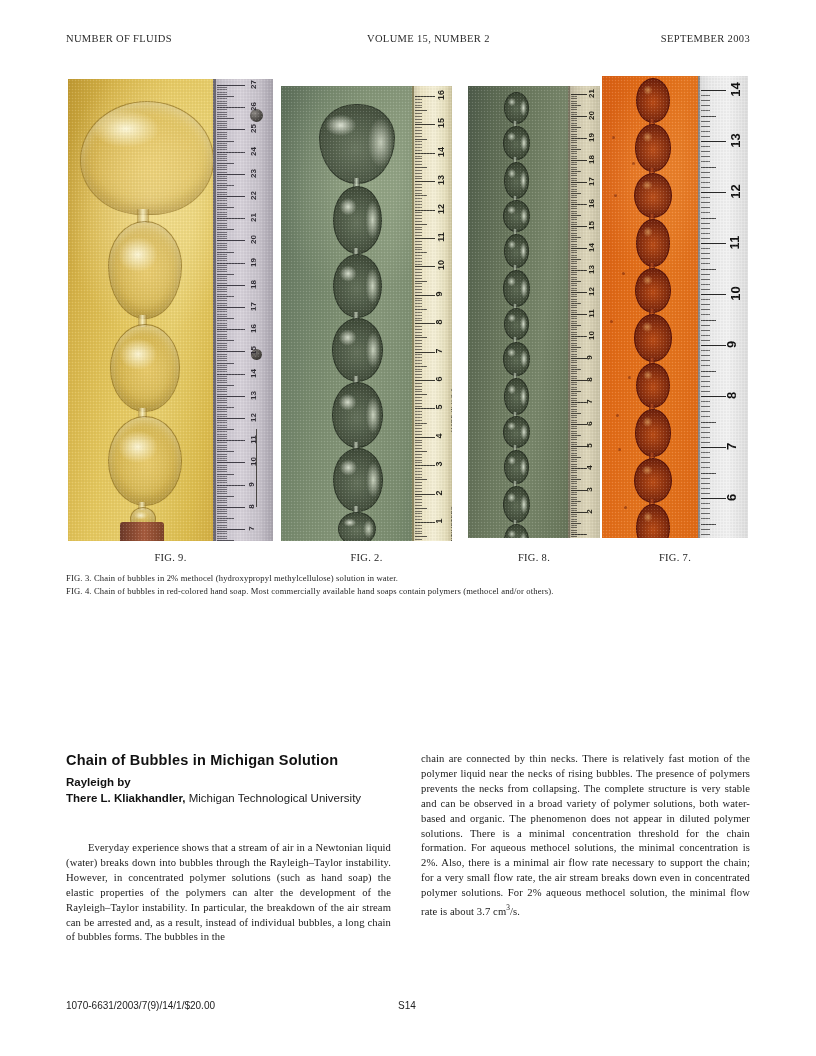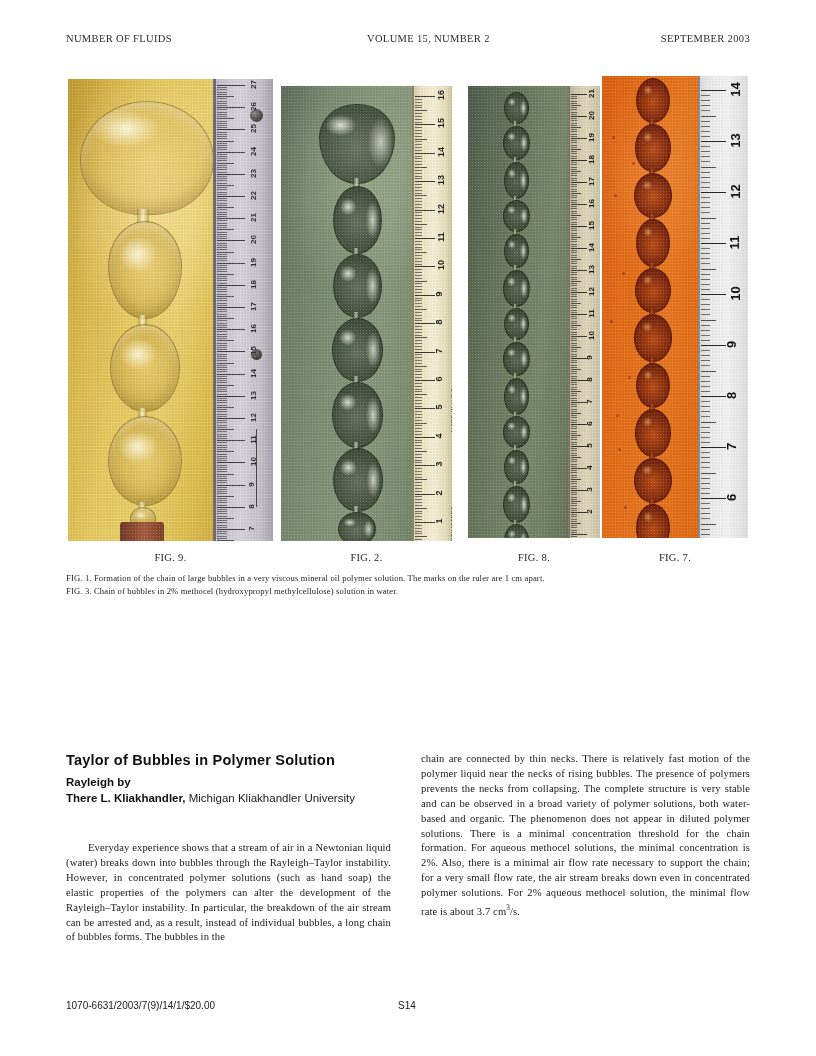--- a/index.html
+++ b/index.html
@@ -1258,29 +1258,29 @@
       </div>
     </div>
 
     <div class="figlabel" style="left:68px;  width:205px;">FIG. 9.</div>
     <div class="figlabel" style="left:281px; width:171px;">FIG. 2.</div>
     <div class="figlabel" style="left:468px; width:132px;">FIG. 8.</div>
     <div class="figlabel" style="left:602px; width:146px;">FIG. 7.</div>
   </div>
 
   <div class="captions">
-    <div>FIG. 1. Formation of the chain of large bubbles in a very viscous mineral oil polymer solution. The marks on the ruler are 1 cm apart.</div>
     <div>FIG. 3. Chain of bubbles in 2% methocel (hydroxypropyl methylcellulose) solution in water.</div>
+    <div>FIG. 4. Chain of bubbles in red-colored hand soap. Most commercially available hand soaps contain polymers (methocel and/or others).</div>
   </div>
 
-  <div class="title">Taylor of Bubbles in Polymer Solution</div>
+  <div class="title">Chain of Bubbles in Michigan Solution</div>
   <div class="submitted">Rayleigh by</div>
   <div class="author">
     <b>There L. Kliakhandler,</b>
-    <span>Michigan Kliakhandler University</span>
+    <span>Michigan Technological University</span>
   </div>
 
   <div class="col" id="colLeft">
     <p class="indent">Everyday experience shows that a stream of air in a Newtonian liquid (water) breaks down into bubbles through the Rayleigh–Taylor instability. However, in concentrated polymer solutions (such as hand soap) the elastic properties of the polymers can alter the development of the Rayleigh–Taylor instability. In particular, the breakdown of the air stream can be arrested and, as a result, instead of individual bubbles, a long chain of bubbles forms. The bubbles in the</p>
   </div>
 
   <div class="col" id="colRight">
     <p><span>chain are connected by thin necks. There is relatively fast motion of the polymer liquid near the necks of rising bubbles. The presence of polymers prevents the necks from collapsing. The complete structure is very stable and can be observed in a broad variety of polymer solutions, both water-based and organic. The phenomenon does not appear in diluted polymer solutions. There is a minimal concentration threshold for the chain formation. For aqueous methocel solutions, the minimal concentration is 2%. Also, there is a minimal air flow rate necessary to support the chain; for a very small flow rate, the air stream breaks down even in concentrated polymer solutions. For 2% aqueous methocel solution, the minimal flow rate is about 3.7 cm</span><sup>3</sup><span>/s.</span></p>
   </div>
 

